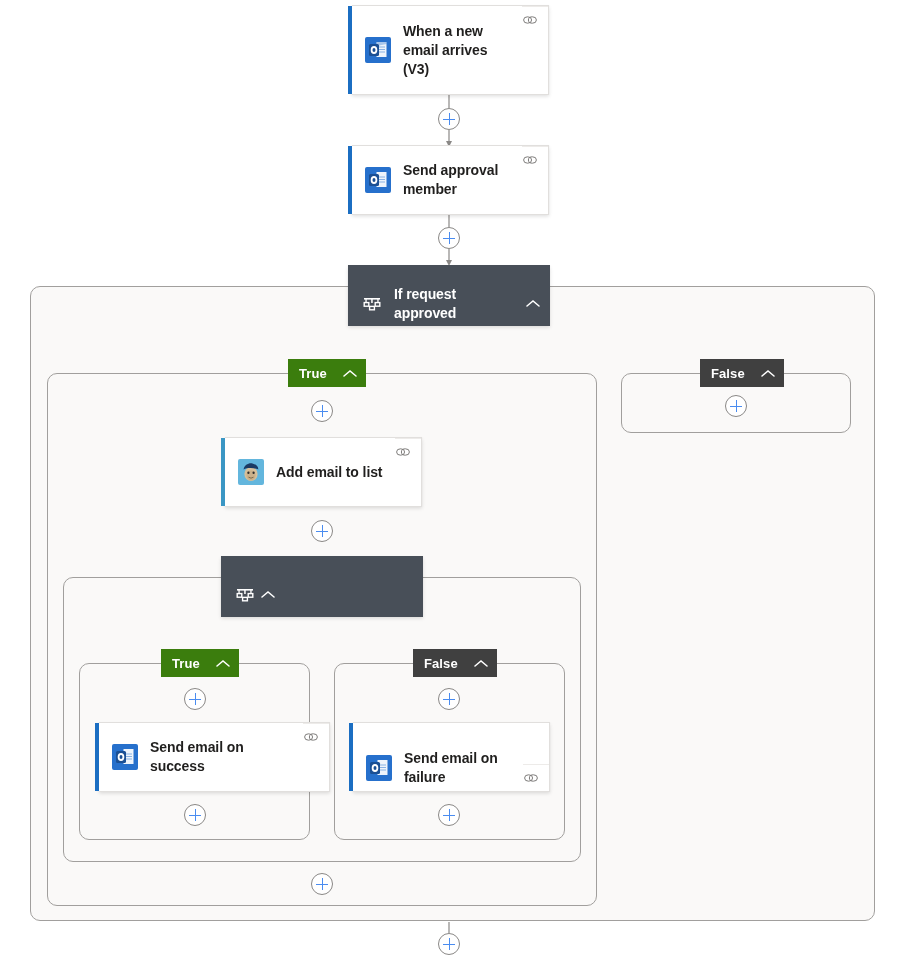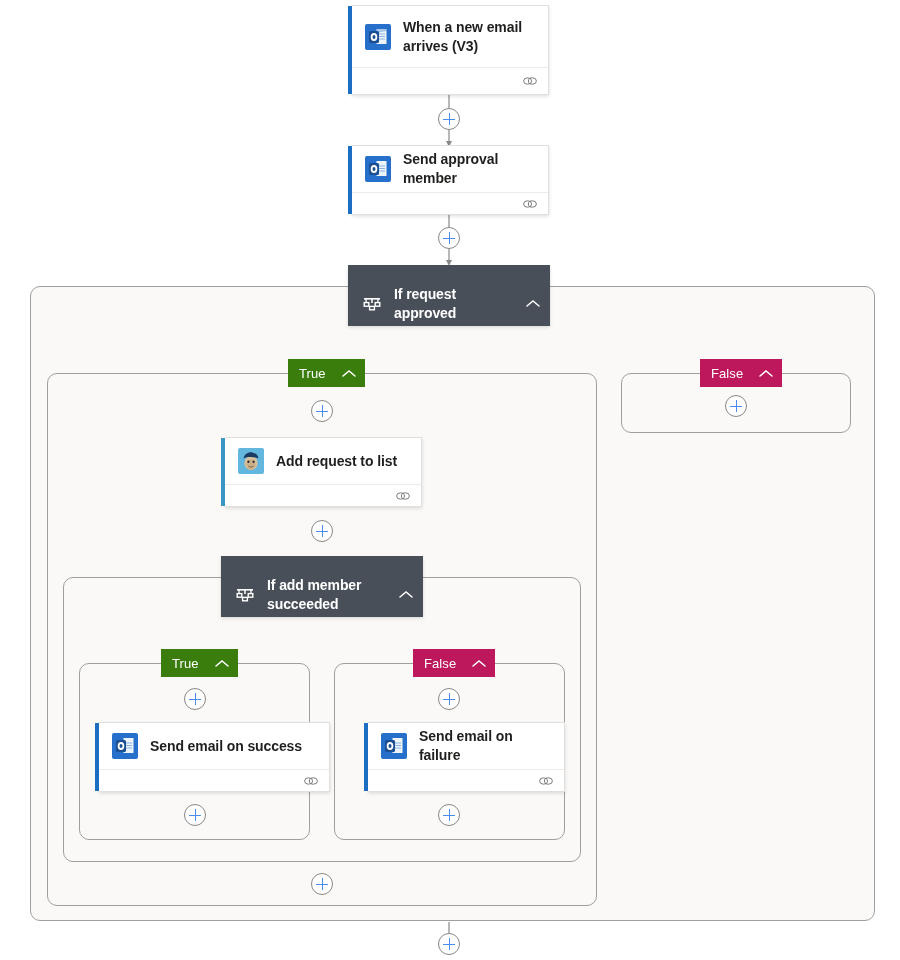--- a/index.html
+++ b/index.html
@@ -52,21 +52,20 @@
   
   .card {
     position: absolute;
     box-sizing: border-box;
     background: #ffffff;
     border: 1px solid #e1dfdd;
     border-left: none;
     box-shadow: 0 1.6px 3.6px rgba(0,0,0,.13), 0 .3px .9px rgba(0,0,0,.10);
     z-index: 6;
     display: flex;
-    flex-direction: column;
   }
   .card .accent {
     position: absolute;
     left: -4px;
     top: 0;
     bottom: 0;
     width: 4px;
   }
   .card-head {
     flex: 1 1 auto;
@@ -143,26 +142,26 @@
   
   .badge {
     position: absolute;
     box-sizing: border-box;
     height: 28px;
     display: flex;
     align-items: center;
     padding: 0 9px 0 11px;
     color: #ffffff;
     font-size: 13px;
-    font-weight: 400;
+    font-weight: 700;
     z-index: 8;
     letter-spacing: .1px;
   }
   .badge.t { background: #3b7d0d; }
-  .badge.f { background: #be185d; }
+  .badge.f { background: #404040; }
   .badge .blabel { margin-right: 10px; }
 
   
   .plus {
     position: absolute;
     width: 22px;
     height: 22px;
     border-radius: 50%;
     background: #ffffff;
     border: 1px solid #8a8886;
@@ -338,41 +337,40 @@
     <div class="card-head">
       <svg class="app-icon" viewBox="0 0 26 26">
         <rect x="0" y="0" width="26" height="26" fill="#63b6dd"></rect>
         <ellipse cx="13" cy="15" rx="6.6" ry="7" fill="#d8c09a"></ellipse>
         <ellipse cx="13" cy="16.5" rx="4.6" ry="5" fill="#cbb089"></ellipse>
         <path d="M5.6 10.5 C6.2 5.6 11 3.6 14.4 4.4 C18.2 5.2 20.6 7.8 20.2 10.6 C17.5 8.8 9.2 8.4 5.6 10.5 Z" fill="#1b3a63"></path>
         <ellipse cx="10.4" cy="13.8" rx="1.1" ry="1.3" fill="#2b2b2b"></ellipse>
         <ellipse cx="15.6" cy="13.8" rx="1.1" ry="1.3" fill="#2b2b2b"></ellipse>
         <path d="M10.8 18.4 Q13 20.2 15.2 18.4" fill="none" stroke="#7c6a4a" stroke-width="1" stroke-linecap="round"></path>
       </svg>
-      <span class="card-title">Add request to list</span>
+      <span class="card-title">Add email to list</span>
     </div>
     <div class="card-foot">
       <svg class="link-icon" viewBox="0 0 20 14">
         <ellipse cx="7" cy="7" rx="5" ry="4" fill="none" stroke="#605e5c" stroke-width="1.2"></ellipse>
         <ellipse cx="13" cy="7" rx="5" ry="4" fill="none" stroke="#605e5c" stroke-width="1.2"></ellipse>
       </svg>
     </div>
   </div>
 
   <div class="cond" style="left:221px; top:556px; width:202px; height:61px;">
     <svg class="cond-icon" viewBox="0 0 20 20">
       <rect x="2" y="4" width="16" height="1.6" fill="#ffffff"></rect>
       <rect x="9.2" y="5" width="1.5" height="4" fill="#ffffff"></rect>
       <rect x="3.4" y="5" width="1.3" height="3" fill="#ffffff"></rect>
       <rect x="15.3" y="5" width="1.3" height="3" fill="#ffffff"></rect>
       <rect x="2.2" y="8.6" width="4.6" height="3.6" fill="none" stroke="#ffffff" stroke-width="1.4"></rect>
       <rect x="13.2" y="8.6" width="4.6" height="3.6" fill="none" stroke="#ffffff" stroke-width="1.4"></rect>
       <rect x="7.6" y="12.4" width="4.8" height="3.4" fill="none" stroke="#ffffff" stroke-width="1.4"></rect>
     </svg>
-    <span class="cond-title">If add member succeeded</span>
     <svg class="chev" viewBox="0 0 14 9">
       <path d="M1,7 L7,2 L13,7" fill="none" stroke="#ffffff" stroke-width="1.5" stroke-linecap="round"></path>
     </svg>
   </div>
 
   <div class="badge t" style="left:161px; top:649px;">
     <span class="blabel">True</span>
     <svg class="chev" viewBox="0 0 14 9">
       <path d="M1,7 L7,2 L13,7" fill="none" stroke="#ffffff" stroke-width="1.5" stroke-linecap="round"></path>
     </svg>
@@ -401,21 +399,21 @@
       <span class="card-title">Send email on success</span>
     </div>
     <div class="card-foot">
       <svg class="link-icon" viewBox="0 0 20 14">
         <ellipse cx="7" cy="7" rx="5" ry="4" fill="none" stroke="#605e5c" stroke-width="1.2"></ellipse>
         <ellipse cx="13" cy="7" rx="5" ry="4" fill="none" stroke="#605e5c" stroke-width="1.2"></ellipse>
       </svg>
     </div>
   </div>
 
-  <div class="card" style="left:368px; top:722px; width:197px; height:70px;">
+  <div class="card" style="left:353px; top:722px; width:197px; height:70px;align-items:flex-end;">
     <span class="accent" style="background:#1b6ec2;"></span>
     <div class="card-head">
       <svg class="app-icon" viewBox="0 0 26 26">
         <rect x="0" y="0" width="26" height="26" fill="#2670cc"></rect>
         <rect x="11.5" y="5" width="10" height="15" fill="#ffffff" opacity="0.92"></rect>
         <rect x="13" y="9.5" width="7" height="1" fill="#2670cc" opacity=".5"></rect>
         <rect x="13" y="12" width="7" height="1" fill="#2670cc" opacity=".5"></rect>
         <rect x="13" y="14.5" width="7" height="1" fill="#2670cc" opacity=".5"></rect>
         <rect x="4" y="7" width="10" height="12" rx="1.5" fill="#1a4f94"></rect>
         <ellipse cx="9" cy="13" rx="3.3" ry="4" fill="#ffffff"></ellipse>

